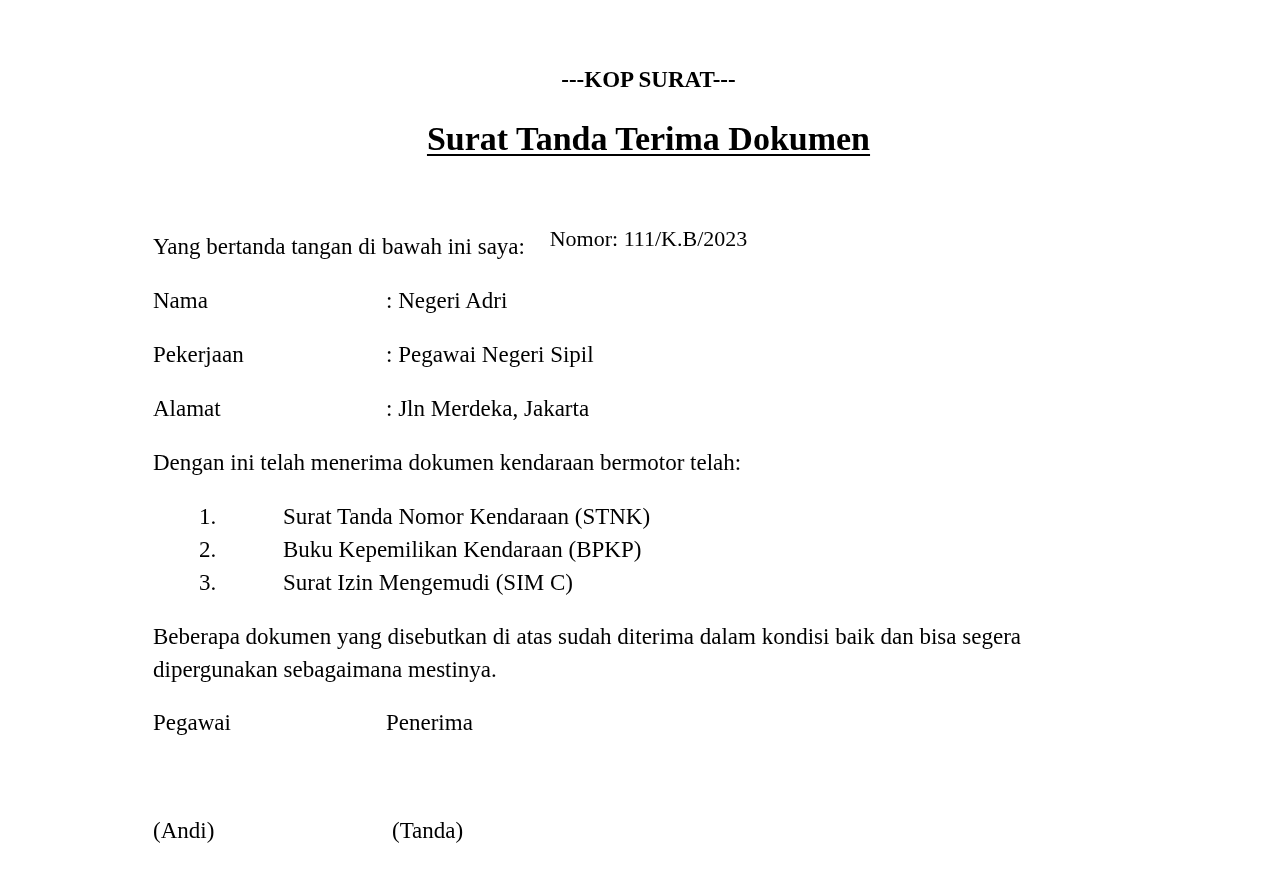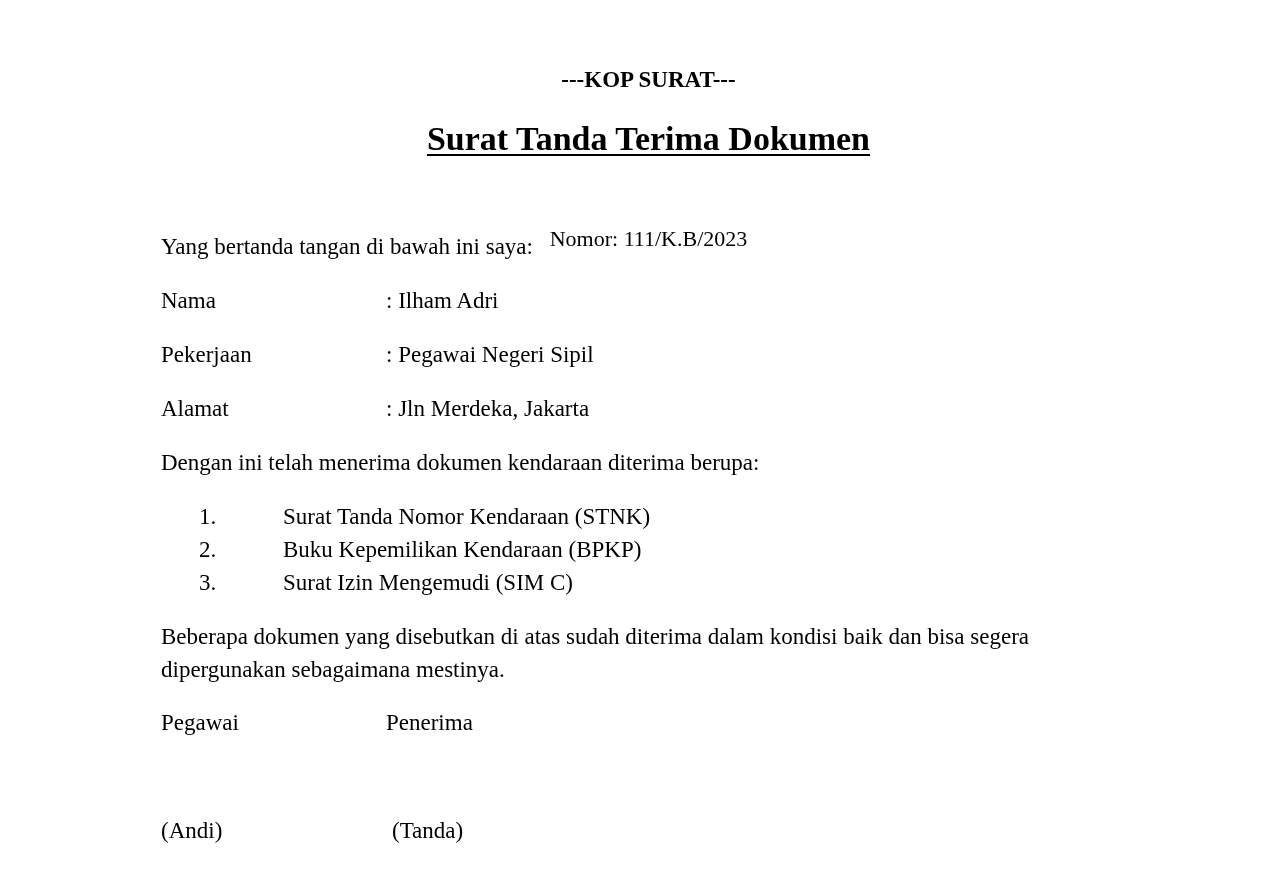--- a/index.html
+++ b/index.html
@@ -7,45 +7,45 @@
       width: 1275px; height: 884px; position: relative; overflow: hidden;
       font-family: "Liberation Serif", "DejaVu Serif", serif;
       color: #000000;
       font-size: 23px;
     }
     .abs { position: absolute; white-space: nowrap; line-height: 1; padding-left: 11px; }
     .center { left: 0; width: 1275px; text-align: center; }
     .kop { top: 68px; font-weight: bold; font-size: 23px; }
     .title { top: 122px; font-weight: bold; font-size: 34px; text-decoration: underline; text-decoration-thickness: 2px; text-underline-offset: 4px; }
     .nomor { top: 180px; font-size: 22px; margin-top: 48px; }
-    .left { left: 150px; }
+    .left { left: 142px; }
     .colon { left: 375px; }
     .num { left: 188px; }
     .item { left: 225px; margin-left: 47px; }
   </style>
 </head>
 <body>
 
 <div>
   <div class="abs center kop">---KOP SURAT---</div>
   <div class="abs center title">Surat Tanda Terima Dokumen</div>
   <div class="abs center nomor">Nomor: 111/K.B/2023</div>
 
   <div class="abs left" style="top:235px">Yang bertanda tangan di bawah ini saya:</div>
 
   <div>
     <div class="abs left" style="top:289px">Nama</div>
-    <div class="abs colon" style="top:289px">: Ilham Adri</div>
+    <div class="abs colon" style="top:289px">: Negeri Adri</div>
     <div class="abs left" style="top:343px">Pekerjaan</div>
     <div class="abs colon" style="top:343px">: Pegawai Negeri Sipil</div>
     <div class="abs left" style="top:397px">Alamat</div>
     <div class="abs colon" style="top:397px">: Jln Merdeka, Jakarta</div>
   </div>
 
-  <div class="abs left" style="top:451px">Dengan ini telah menerima dokumen kendaraan diterima berupa:</div>
+  <div class="abs left" style="top:451px">Dengan ini telah menerima dokumen kendaraan bermotor telah:</div>
 
   <div>
     <div class="abs num" style="top:505px">1.</div>
     <div class="abs item" style="top:505px">Surat Tanda Nomor Kendaraan (STNK)</div>
     <div class="abs num" style="top:538px">2.</div>
     <div class="abs item" style="top:538px">Buku Kepemilikan Kendaraan (BPKP)</div>
     <div class="abs num" style="top:571px">3.</div>
     <div class="abs item" style="top:571px">Surat Izin Mengemudi (SIM C)</div>
   </div>
 

